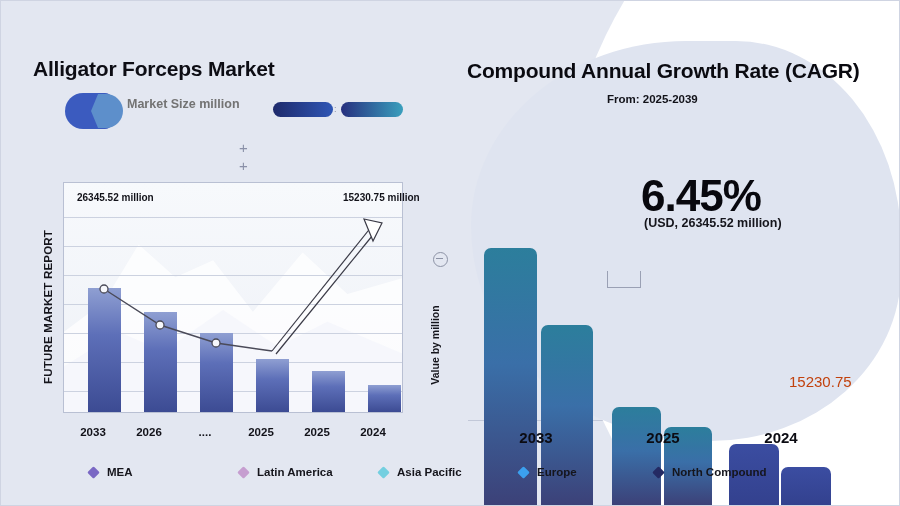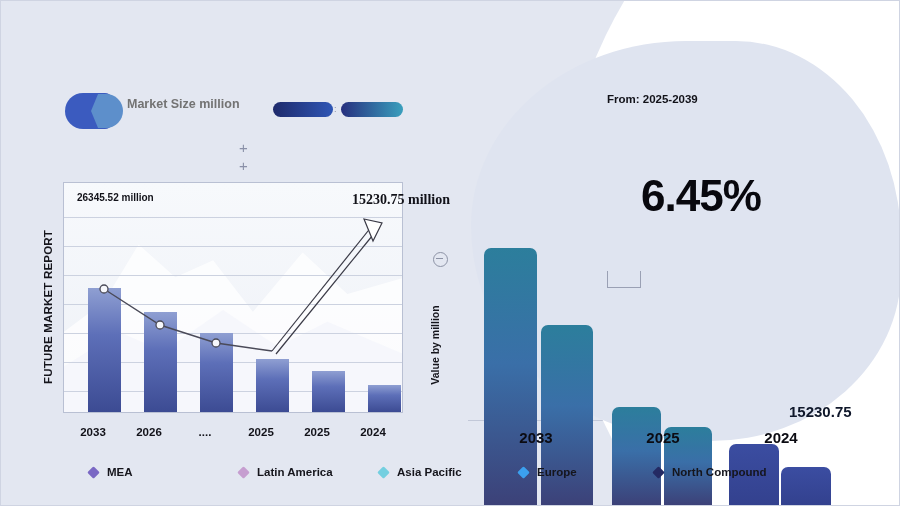--- a/index.html
+++ b/index.html
@@ -103,22 +103,22 @@
   }
   .gridline {
     position: absolute; left: 0; right: 0; height: 1px; background: #ccd2e0;
   }
   #mtn-bg { position: absolute; left: 0; bottom: 0; width: 100%; height: 100%; }
   #label-left-val {
     left: 76px; top: 191px;
     font-size: 10px; font-weight: bold; color: #121219;
   }
   #label-right-val {
-    left: 351px; top: 191px;
-    font-size: 14px; font-weight: bold; color: #121219; font-family: Liberation Serif, serif;
+    left: 342px; top: 191px;
+    font-size: 10px; font-weight: bold; color: #121219;
   }
   #axis-y-left {
     left: -38px; top: 300px;
     width: 170px; text-align: center;
     transform: rotate(-90deg);
     font-size: 11.5px; font-weight: bold; color: #15151c;
     letter-spacing: 0.2px;
   }
   #axis-y-right {
     left: 364px; top: 338px;
@@ -183,37 +183,38 @@
     position: absolute; left: 467px; top: 419px;
     width: 400px; height: 1px; background: #c2c8d8;
   }
   .rx-label {
     position: absolute; top: 428px;
     font-size: 15px; font-weight: bold; color: #0b0b12;
     text-align: center;
   }
   #rbar-value {
     left: 788px; top: 372px;
-    font-size: 15px; font-weight: bold; color: #0f172a; margin-top: 30px;
+    font-size: 15px; font-weight: normal; color: #c2410c;
   }
   #bracket-mark {
     left: 606px; top: 270px; width: 32px; height: 16px;
     border-left: 1px solid #9aa0b4;
     border-bottom: 1px solid #9aa0b4;
     border-right: 1px solid #9aa0b4;
   }
 </style>
 </head>
 <body>
 
 <div id="stage">
 
   <div id="white-swoosh"></div>
   <div id="right-blob"></div>
 
+  <div class="layer" id="left-title">Alligator Forceps Market</div>
 
   <div class="layer" id="logo-mark">
     <div class="blob-a"></div>
     <div class="blob-b"></div>
   </div>
 
   <div class="layer" id="legend-market-size">Market Size million</div>
 
   <div class="layer hdr-pill" id="hdr-pill-1"></div>
   <div class="layer" id="hdr-pill-sep">:</div>
@@ -261,36 +262,38 @@
   <div class="layer" id="axis-y-right">Value by million</div>
   <div class="layer" id="minus-icon"></div>
 
   <div class="layer lx-label" style="left:70px;width:44px">2033</div>
   <div class="layer lx-label" style="left:126px;width:44px">2026</div>
   <div class="layer lx-label" style="left:182px;width:44px">....</div>
   <div class="layer lx-label" style="left:238px;width:44px">2025</div>
   <div class="layer lx-label" style="left:294px;width:44px">2025</div>
   <div class="layer lx-label" style="left:350px;width:44px">2024</div>
 
+  <div class="layer" id="right-title">Compound Annual Growth Rate (CAGR)</div>
   <div class="layer" id="right-sub">From: 2025-2039</div>
 
   <div class="layer" id="bracket-mark"></div>
 
   <div class="layer rbar teal" style="left:483px; width:53px; height:257px;"></div>
   <div class="layer rbar teal" style="left:540px; width:52px; height:180px;"></div>
 
   <div class="layer rbar teal" style="left:611px; width:49px; height:98px;"></div>
   <div class="layer rbar teal" style="left:663px; width:48px; height:78px;"></div>
 
   <div class="layer rbar navy" style="left:728px; width:50px; height:61px;"></div>
   <div class="layer rbar navy" style="left:780px; width:50px; height:38px;"></div>
 
   <div id="right-baseline"></div>
 
   <div class="layer" id="cagr-value">6.45%</div>
+  <div class="layer" id="cagr-note">(USD, 26345.52 million)</div>
   <div class="layer" id="rbar-value">15230.75</div>
 
   <div class="layer rx-label" style="left:485px;width:100px">2033</div>
   <div class="layer rx-label" style="left:612px;width:100px">2025</div>
   <div class="layer rx-label" style="left:730px;width:100px">2024</div>
 
   <div class="layer" id="legend-row">
     <div class="lg-item" style="left:88px;top:3px">
       <span class="lg-dot" style="background:#7a68c4"></span>
       <span class="lg-text">MEA</span>

